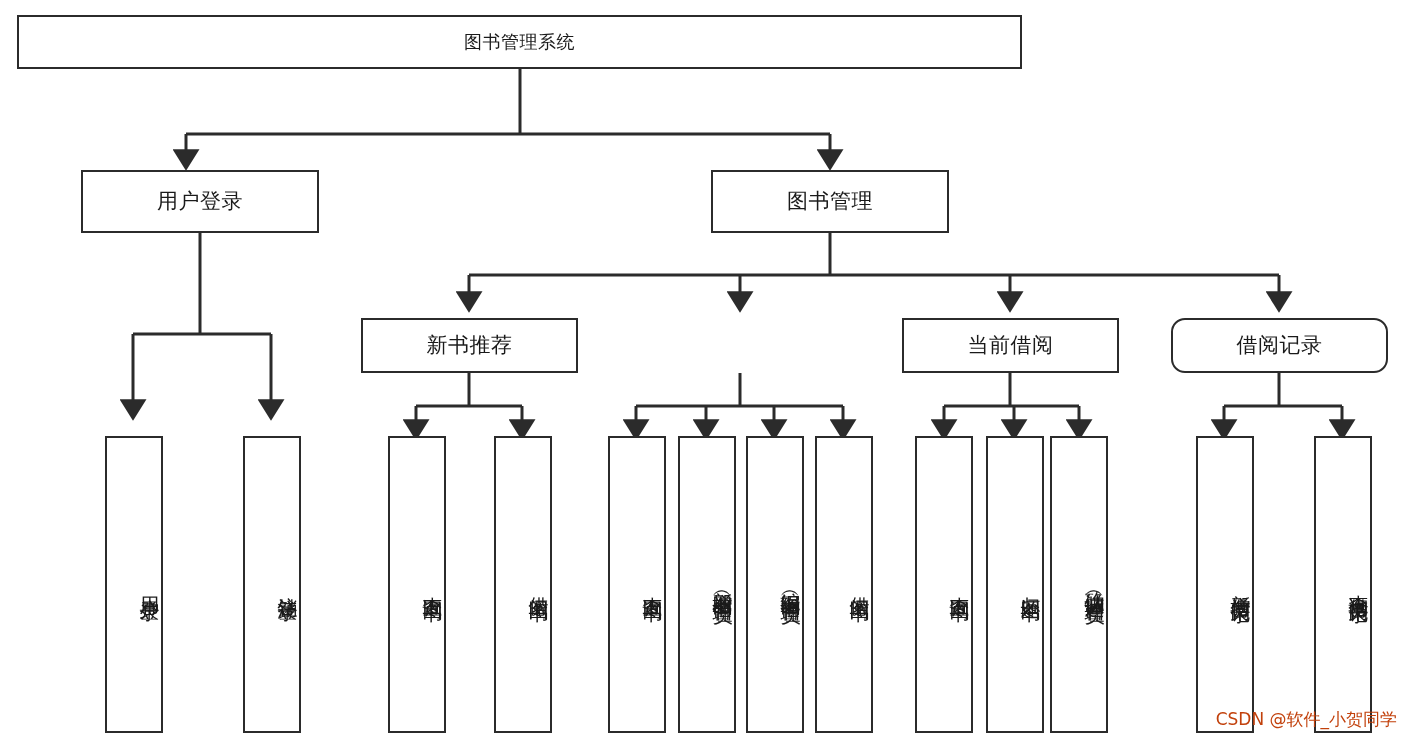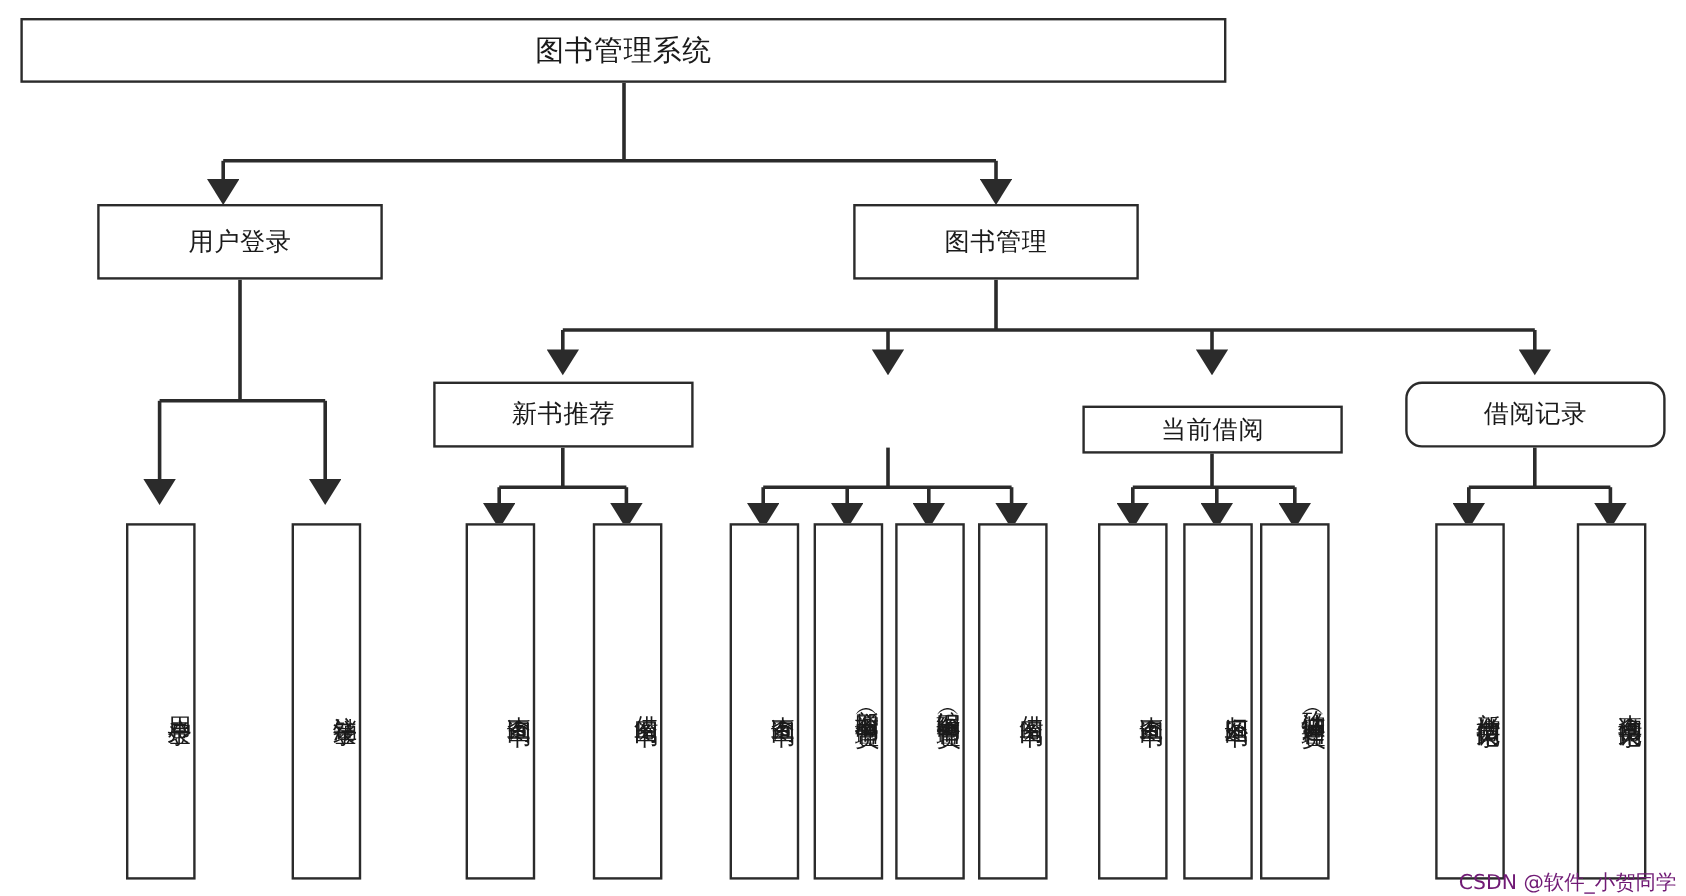--- a/index.html
+++ b/index.html
@@ -44,36 +44,36 @@
   .node.vert {
     writing-mode: vertical-rl;
     text-orientation: upright;
     font-size: 20px;
     letter-spacing: 2px;
     padding: 6px 0;
     align-items: flex-start;
     justify-content: center;
   }
   .node.root {
-    font-size: 24px;
+    font-size: 18px;
   }
   .node .label {
     display: block;
   }
   .node.vert .label {
     writing-mode: vertical-rl;
     text-orientation: upright;
     line-height: 1.1;
   }
   #watermark {
     position: absolute;
     right: 8px;
-    bottom: 0;
+    bottom: 16px;
     font-size: 17px;
-    color: #701a75;
+    color: #c2410c;
     white-space: nowrap;
     font-family: "DejaVu Sans", "Liberation Sans", sans-serif;
   }
 </style>
 </head>
 <body>
 
 <div id="diagram-root">
 
   <svg id="connectors" viewBox="0 0 1405 747" xmlns="http://www.w3.org/2000/svg">
@@ -133,21 +133,21 @@
   <div class="node horiz" style="left:81px; top:170px; width:238px; height:63px;">
     <span class="label">用户登录</span>
   </div>
   <div class="node horiz" style="left:711px; top:170px; width:238px; height:63px;">
     <span class="label">图书管理</span>
   </div>
 
   <div class="node horiz" style="left:361px; top:318px; width:217px; height:55px;">
     <span class="label">新书推荐</span>
   </div>
-  <div class="node horiz" style="left:902px; top:318px; width:217px; height:40px;margin-top:20px;">
+  <div class="node horiz" style="left:902px; top:318px; width:217px; height:55px;">
     <span class="label">当前借阅</span>
   </div>
   <div class="node horiz" style="left:1171px; top:318px; width:217px; height:55px;border-radius:14px;">
     <span class="label">借阅记录</span>
   </div>
 
   <div class="node vert" style="left:105px; top:436px; width:58px; height:297px;">
     <span class="label">用户登录</span>
   </div>
   <div class="node vert" style="left:243px; top:436px; width:58px; height:297px;">

